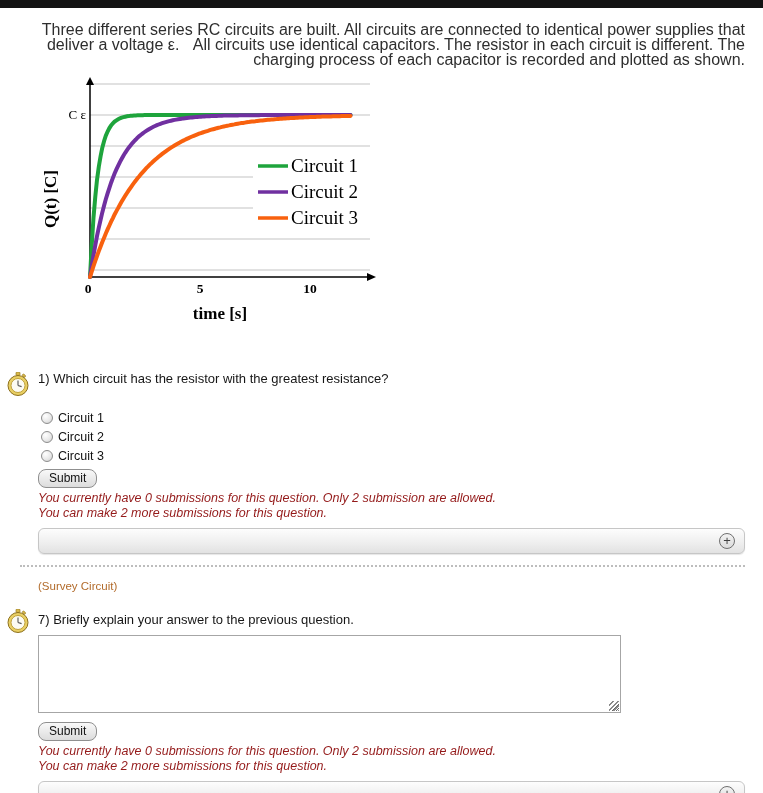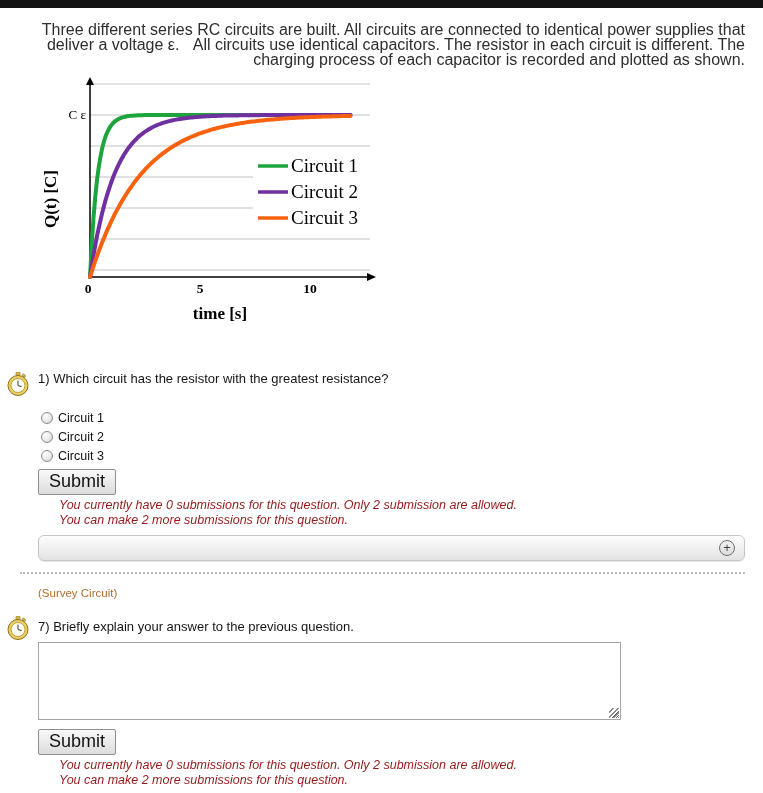--- a/index.html
+++ b/index.html
@@ -35,27 +35,27 @@
   .radio {
     width:12px; height:12px; border-radius:50%;
     border:1px solid #8d8d8d;
     background:radial-gradient(circle at 35% 30%, #ffffff 0%, #e9e9e9 55%, #c9c9c9 100%);
     display:inline-block; flex:0 0 auto;
   }
   .opt-label { font-size:12.5px; color:#111; }
 
   .submit {
     font-family:"Liberation Sans", sans-serif;
-    font-size:18px; color:#111;
+    font-size:12px; color:#111;
     padding:1px 10px 2px 10px; margin:1px 0 3px 0;
     background:linear-gradient(#f9f9f9,#dcdcdc);
-    border:1px solid #8f8f8f; border-radius:2px;
+    border:1px solid #8f8f8f; border-radius:8px;
   }
   .warn {
-    color:#941a1a; font-style:italic; font-size:12.5px; line-height:14.5px;margin-left:21px;
+    color:#941a1a; font-style:italic; font-size:12.5px; line-height:14.5px;
   }
 
   .expander {
     margin-top:8px; height:26px; width:707px;
     border:1px solid #c6c6c6; border-radius:6px;
     background:linear-gradient(#fdfdfd 0%, #efefef 55%, #e2e2e2 100%);
     box-shadow:0 1px 1px rgba(0,0,0,0.10);
     position:relative; cursor:pointer;
   }
   .plus {

